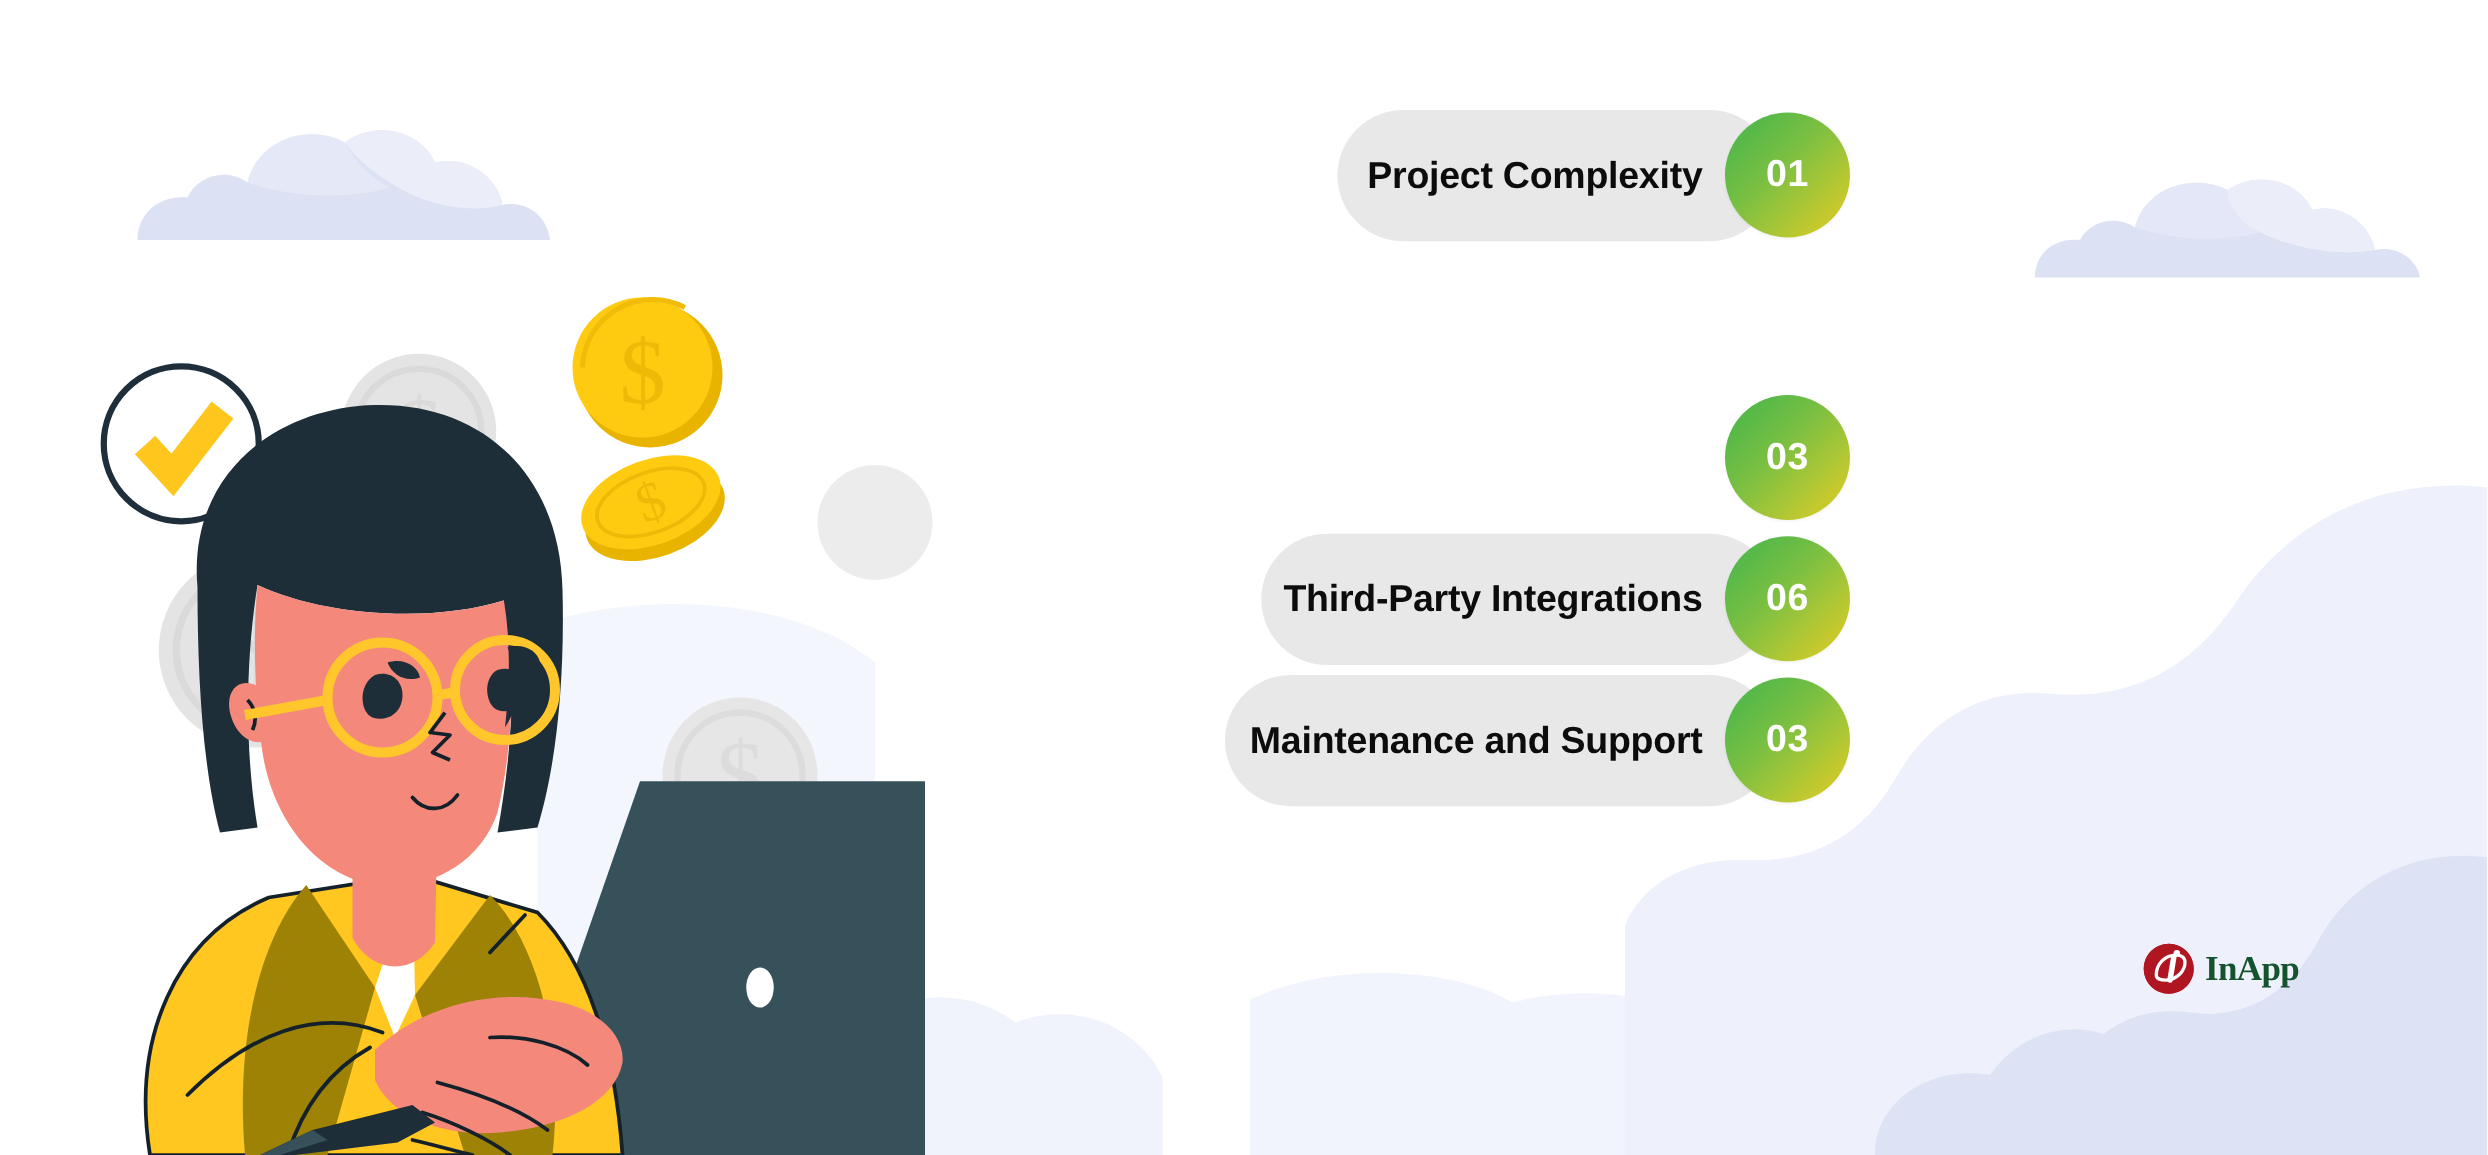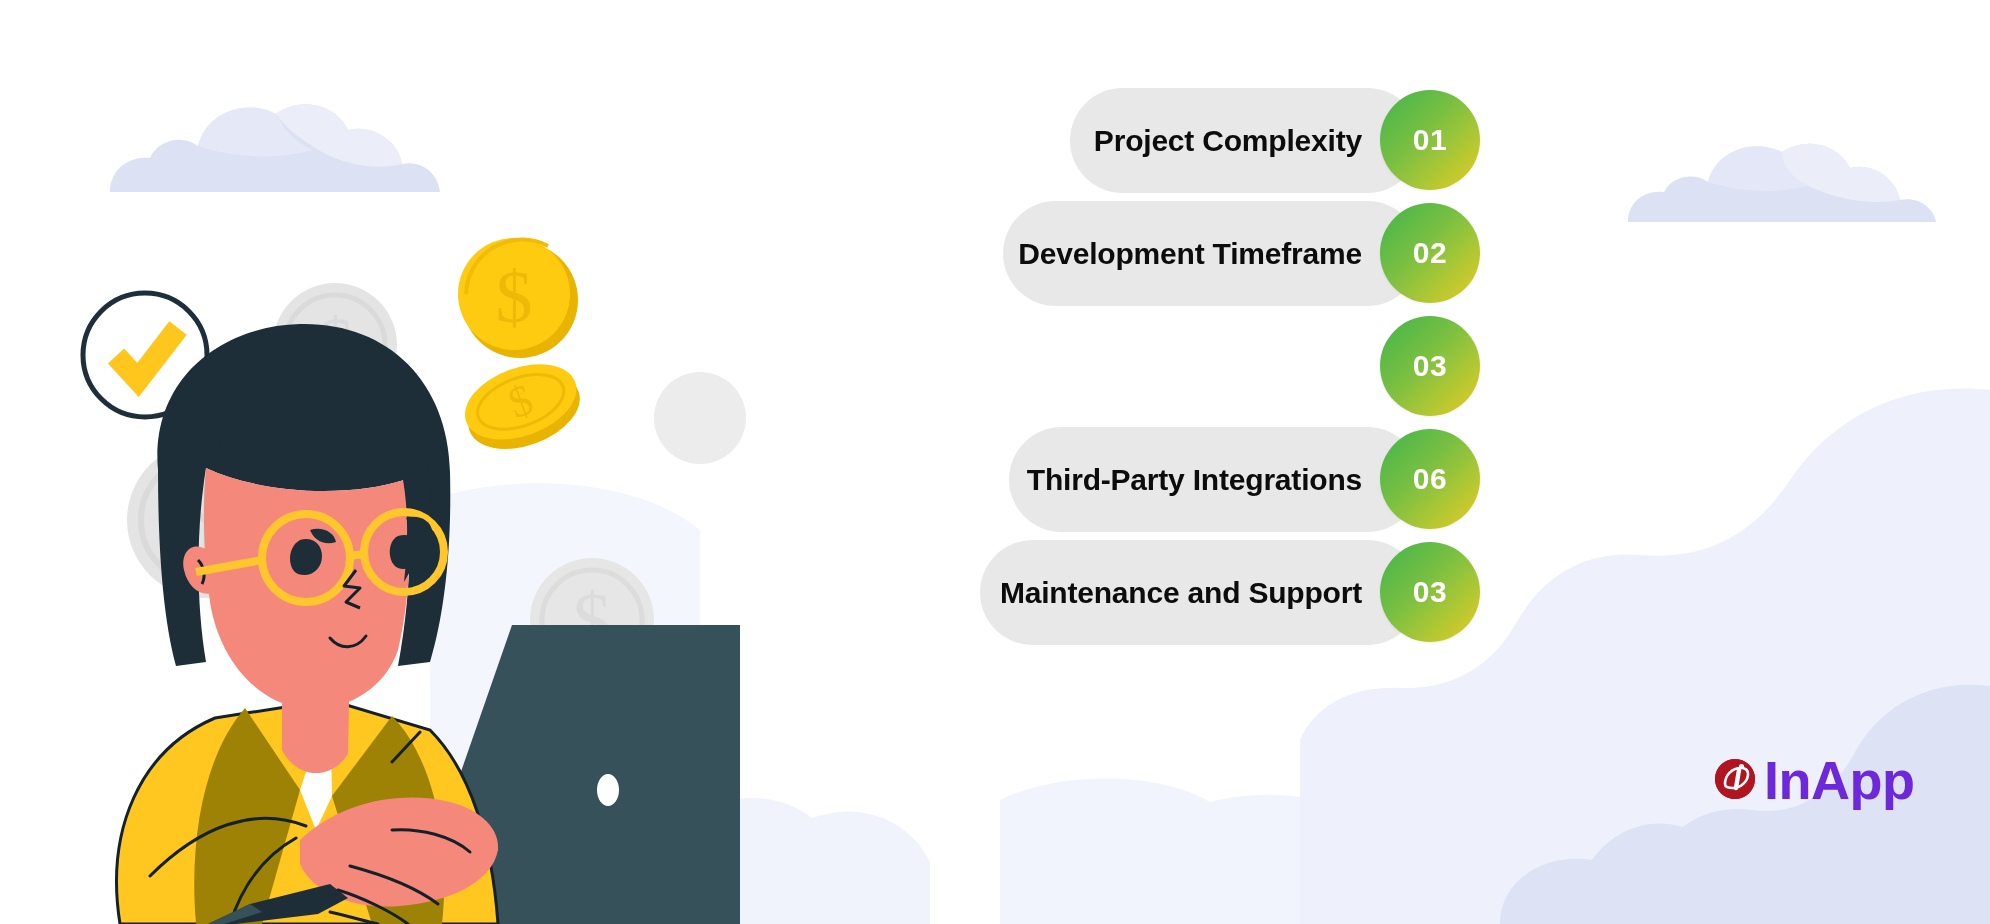--- a/index.html
+++ b/index.html
@@ -78,24 +78,24 @@
   
   .logo{
     position:absolute;
     left:1712px; top:753px;
     display:flex;
     align-items:center;
     gap:6px;
   }
   .logo-mark{ width:46px; height:46px; position:relative; }
   .logo-text{
-    font-family:Liberation Sans, sans-serif;
+    font-family:Liberation Serif, serif;
     font-weight:700;
-    font-size:54px;
-    color:#6d28d9;
+    font-size:28px;
+    color:#14532d;
     letter-spacing:-0.5px;
     line-height:1;
   }
 </style>
 </head>
 <body>
 
 <div id="stage">
 
   <svg class="bg-layer" viewBox="0 0 1990 924" width="1990" height="924">
@@ -292,28 +292,20 @@
 
     <div class="row" style="top:0px; left:0; right:0;">
       <div class="pill" style="width:350px;">
         <span class="pill-label">Project Complexity</span>
       </div>
       <div class="num-circle">
         <span class="num-text">01</span>
       </div>
     </div>
 
-    <div class="row" style="top:113px; left:0; right:0;">
-      <div class="pill" style="width:417px;">
-        <span class="pill-label">Development Timeframe</span>
-      </div>
-      <div class="num-circle">
-        <span class="num-text">02</span>
-      </div>
-    </div>
 
     <div class="row" style="top:226px; left:0; right:0;">
       <div class="num-circle">
         <span class="num-text">03</span>
       </div>
     </div>
 
     <div class="row" style="top:339px; left:0; right:0;">
       <div class="pill" style="width:411px;">
         <span class="pill-label">Third-Party Integrations</span>

